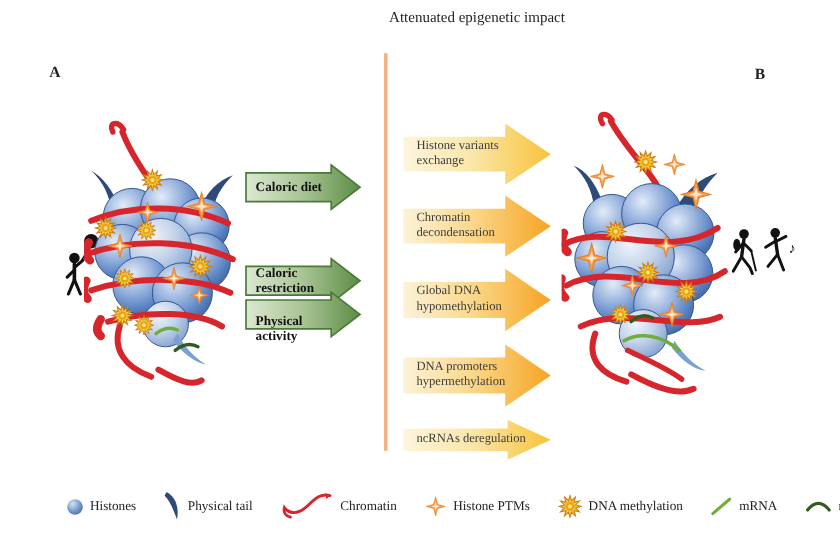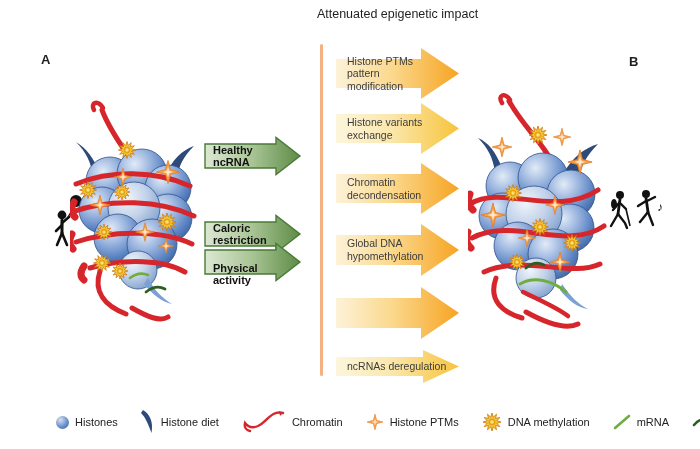--- a/index.html
+++ b/index.html
@@ -1,17 +1,17 @@
 <!DOCTYPE html>
 <html><head>
 <meta charset="utf-8">
 <style>
   html,body{margin:0;padding:0;background:#ffffff;}
   #canvas{position:relative;width:700px;height:449px;background:#fff;overflow:hidden;
-          font-family:Liberation Sans, sans-serif;color:#1a1a1a;}
+          font-family:Liberation Serif, serif;color:#1a1a1a;}
   .abs{position:absolute;}
   #title{left:250px;top:7px;width:295px;text-align:center;font-size:12.5px;color:#1f1f1f;}
   .panel-label{font-weight:bold;font-size:13px;color:#1f1f1f;}
   
   .garrow{width:98px;height:40px;}
   .garrow svg{position:absolute;left:0;top:0;}
   .garrow .lab{position:absolute;left:9px;top:0;bottom:0;width:68px;display:flex;align-items:center;
                font-size:11px;font-weight:bold;color:#111;line-height:1.1;}
   
   .oarrow{width:124px;}
@@ -75,41 +75,35 @@
 
   <div class="abs panel-label" style="left:41px;top:52px;">A</div>
   <div class="abs panel-label" style="left:629px;top:54px;">B</div>
 
   <div id="separator" class="abs"></div>
 
   <div class="abs garrow" style="left:204px;top:136px;">
     <svg width="98" height="40" viewBox="0 0 98 40">
       <polygon points="1,8 72,8 72,1.5 96,20 72,38.5 72,32 1,32" fill="url(#gGreen)" stroke="#4a7a38" stroke-width="1.4"></polygon>
     </svg>
-    <span class="lab">Healthy ncRNA</span>
+    <span class="lab">Caloric diet</span>
   </div>
   <div class="abs garrow" style="left:204px;top:190px;margin-top:24px;">
     <svg width="98" height="40" viewBox="0 0 98 40">
       <polygon points="1,8 72,8 72,1.5 96,20 72,38.5 72,32 1,32" fill="url(#gGreen)" stroke="#4a7a38" stroke-width="1.4"></polygon>
     </svg>
     <span class="lab" style="width:76px;">Caloric restriction</span>
   </div>
   <div class="abs garrow" style="left:204px;top:242px;">
     <svg width="98" height="40" viewBox="0 0 98 40">
       <polygon points="1,8 72,8 72,1.5 96,20 72,38.5 72,32 1,32" fill="url(#gGreen)" stroke="#4a7a38" stroke-width="1.4"></polygon>
     </svg>
     <span class="lab" style="width:76px;margin-top:24px;">Physical activity</span>
   </div>
 
-  <div class="abs oarrow" style="left:336px;top:47px;height:53px;">
-    <svg viewBox="0 0 124 53" preserveAspectRatio="none">
-      <polygon points="0,12 85,12 85,1 123,26.5 85,52 85,41 0,41" fill="url(#gOrange)"></polygon>
-    </svg>
-    <span class="lab">Histone PTMs pattern modification</span>
-  </div>
   <div class="abs oarrow" style="left:336px;top:102px;height:53px;">
     <svg viewBox="0 0 124 53" preserveAspectRatio="none">
       <polygon points="0,12 85,12 85,1 123,26.5 85,52 85,41 0,41" fill="url(#gYellow)"></polygon>
     </svg>
     <span class="lab">Histone variants exchange</span>
   </div>
   <div class="abs oarrow" style="left:336px;top:162px;height:53px;">
     <svg viewBox="0 0 124 53" preserveAspectRatio="none">
       <polygon points="0,12 85,12 85,1 123,26.5 85,52 85,41 0,41" fill="url(#gOrange)"></polygon>
     </svg>
@@ -118,20 +112,21 @@
   <div class="abs oarrow" style="left:336px;top:223px;height:54px;">
     <svg viewBox="0 0 124 54" preserveAspectRatio="none">
       <polygon points="0,12 85,12 85,1 123,27 85,53 85,42 0,42" fill="url(#gOrange)"></polygon>
     </svg>
     <span class="lab">Global DNA hypomethylation</span>
   </div>
   <div class="abs oarrow" style="left:336px;top:286px;height:54px;">
     <svg viewBox="0 0 124 54" preserveAspectRatio="none">
       <polygon points="0,12 85,12 85,1 123,27 85,53 85,42 0,42" fill="url(#gOrange)"></polygon>
     </svg>
+    <span class="lab">DNA promoters hypermethylation</span>
   </div>
   <div class="abs oarrow" style="left:336px;top:349px;height:35px;">
     <svg viewBox="0 0 124 35" preserveAspectRatio="none">
       <polygon points="0,8 87,8 87,1 123,17.5 87,34 87,27 0,27" fill="url(#gYellow)"></polygon>
     </svg>
     <span class="lab" style="width:108px;">ncRNAs deregulation</span>
   </div>
 
   <svg class="abs" style="left:47px;top:192px;" width="38" height="60" viewBox="0 0 38 60">
     <circle cx="29" cy="9" r="6" fill="#111"></circle>
@@ -288,21 +283,21 @@
 
   <div id="legend" class="abs">
     <div class="legend-item">
       <span class="sphere-chip"></span>
       <span>Histones</span>
     </div>
     <div class="legend-item">
       <svg width="14" height="24" viewBox="0 0 14 24">
         <path d="M2,0 C9,4 12.5,12 10.5,23 C7.5,15 5,8 0,3 Z" fill="#2e4a7a"></path>
       </svg>
-      <span>Histone diet</span>
+      <span>Physical tail</span>
     </div>
     <div class="legend-item">
       <svg width="44" height="26" viewBox="0 0 44 26">
         <path d="M41,4 C29,1 25,13 16,17 C10,19.5 6,18 3,14 C2,18 4,21 8,22" stroke="#d6262c" stroke-width="2.4" fill="none" stroke-linecap="round"></path>
         <path d="M41,4 l-4,-2 l1,5 Z" fill="#d6262c"></path>
       </svg>
       <span>Chromatin</span>
     </div>
     <div class="legend-item">
       <svg width="18" height="18" viewBox="-9 -9 18 18">

